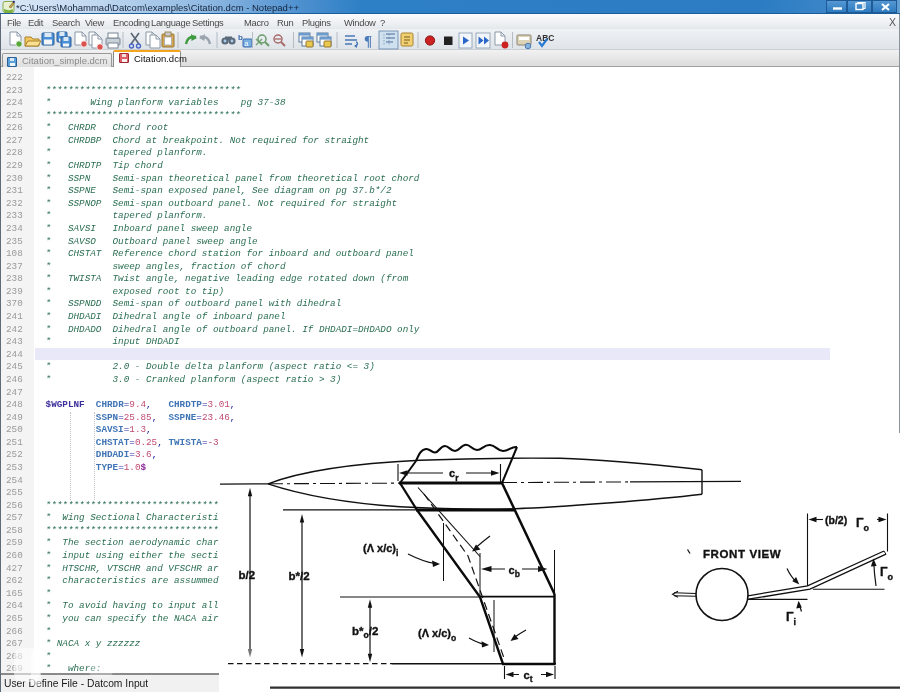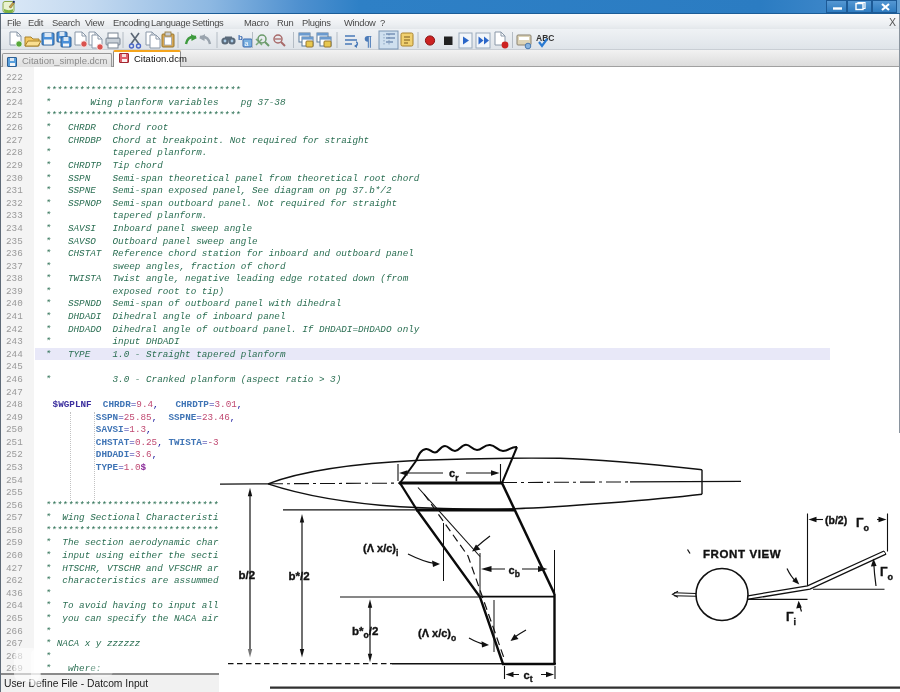--- a/index.html
+++ b/index.html
@@ -14,21 +14,21 @@
 .tab1 { position:absolute; left:2px; top:3px; width:110px; height:22px; background:linear-gradient(#efefef,#d5d5d5); border:1px solid #989898; border-bottom:none; border-radius:2px 2px 0 0; }
 .tab1 span { position:absolute; left:19px; top:1px; font-size:9.5px; color:#8a8a8a; }
 .tab2 { position:absolute; left:113px; top:0px; width:68px; height:17px; background:#fff; border:1px solid #8a8a8a; border-bottom:none; border-radius:2px 2px 0 0; border-top:2px solid #f5a51d; z-index:3; }
 .tab2 span { position:absolute; left:20px; top:1px; font-size:9.5px; color:#111; }
 .fico { position:absolute; left:4px; top:3px; width:10px; height:10px; border-radius:1px; }
 #editor { position:absolute; left:0; top:67px; width:830px; height:606px; background:#fff; overflow:hidden; }
 #margin { position:absolute; left:1px; top:0; width:33px; height:606px; background:#f4f4f4; }
 .num { position:absolute; left:6px; width:20px; text-align:left; font:9.3px/12.58px "Liberation Mono",monospace; color:#9a9a9a; }
 .cl { position:absolute; left:40px; white-space:pre; font:9.3px/12.58px "Liberation Mono",monospace; color:#111; }
 .c { color:#2a6e52; font-style:italic; }
-.w { color:#3c2f9e; font-weight:bold;margin-left:7px; }
+.w { color:#3c2f9e; font-weight:bold; }
 .v { color:#3f74b5;font-weight:bold; }
 .e { color:#1b1b9e; }
 .n { color:#c04a72;font-family:Liberation Mono, monospace; }
 .d { color:#8a2a9a; font-weight:bold; }
 #caretline { position:absolute; left:35px; top:280.86px; width:849px; height:12.58px; background:#e8e8f8; }
 .ig { position:absolute; width:0; border-left:1px dotted #c2c2c2; }
 #vscroll { position:absolute; left:886px; top:0px; width:13px; height:606px; background:#f2f3f5; border-left:1px solid #e2e2e2; }
 #vthumb { position:absolute; left:0.5px; top:125px; width:11px; height:28px; background:linear-gradient(#f6f6f6,#eaeaea); border:1px solid #b0b0b8; border-radius:2px; }
 #statusborder { position:absolute; left:0; top:673px; width:900px; height:2px; background:#8a8a8a; }
 #status { position:absolute; left:0; top:675px; width:900px; height:17px; background:#f1f1f1; }
@@ -40,20 +40,21 @@
 </style></head>
 <body>
 <div id="win">
 <div id="title"></div>
 <svg width="14" height="14" style="position:absolute;left:2px;top:0px;z-index:5">
  <rect x="1" y="1.5" width="11" height="11" rx="2" fill="#e9f2d0" stroke="#8aa84a" stroke-width="1"></rect>
  <path d="M2,9 c3,1.5 7,1.5 9,0 l0,2.5 c-3,1.5 -6,1.5 -9,0 z" fill="#7ab33e"></path>
  <path d="M7,7 L11.5,1.5 L12.5,3 L9,8 z" fill="#caa24a" stroke="#6a5a2a" stroke-width="0.5"></path>
  <circle cx="11.8" cy="1.8" r="1.1" fill="#1a2a6a"></circle>
 </svg>
+<div id="ttext">*C:\Users\Mohammad\Datcom\examples\Citation.dcm - Notepad++</div>
 <div class="btn" style="left:826px;width:21px">
       <svg width="21" height="13">
         <path d="M6,7.5 H15" stroke="#fff" stroke-width="2.4"></path>
       </svg>
     </div>
 <div class="btn" style="left:847px;width:25px">
       <svg width="25" height="13">
         <rect x="8" y="2.5" width="7" height="6" fill="none" stroke="#fff" stroke-width="1.4"></rect>
         <path d="M10,2.5 v-1 h7 v6 h-2" fill="none" stroke="#fff" stroke-width="1.2"></path>
       </svg>
@@ -203,25 +204,25 @@
       <div class="num" style="top:55.32px">226</div>
       <div class="num" style="top:67.90px">227</div>
       <div class="num" style="top:80.48px">228</div>
       <div class="num" style="top:93.06px">229</div>
       <div class="num" style="top:105.64px">230</div>
       <div class="num" style="top:118.22px">231</div>
       <div class="num" style="top:130.80px">232</div>
       <div class="num" style="top:143.38px">233</div>
       <div class="num" style="top:155.96px">234</div>
       <div class="num" style="top:168.54px">235</div>
-      <div class="num" style="top:181.12px">236</div>
+      <div class="num" style="top:181.12px">108</div>
       <div class="num" style="top:193.70px">237</div>
       <div class="num" style="top:206.28px">238</div>
       <div class="num" style="top:218.86px">239</div>
-      <div class="num" style="top:231.44px">240</div>
+      <div class="num" style="top:231.44px">370</div>
       <div class="num" style="top:244.02px">241</div>
       <div class="num" style="top:256.60px">242</div>
       <div class="num" style="top:269.18px">243</div>
       <div class="num" style="top:281.76px">244</div>
       <div class="num" style="top:294.34px">245</div>
       <div class="num" style="top:306.92px">246</div>
       <div class="num" style="top:319.50px">247</div>
       <div class="num" style="top:332.08px">248</div>
       <div class="num" style="top:344.66px">249</div>
       <div class="num" style="top:357.24px">250</div>
@@ -230,21 +231,21 @@
       <div class="num" style="top:394.98px">253</div>
       <div class="num" style="top:407.56px">254</div>
       <div class="num" style="top:420.14px">255</div>
       <div class="num" style="top:432.72px">256</div>
       <div class="num" style="top:445.30px">257</div>
       <div class="num" style="top:457.88px">258</div>
       <div class="num" style="top:470.46px">259</div>
       <div class="num" style="top:483.04px">260</div>
       <div class="num" style="top:495.62px">427</div>
       <div class="num" style="top:508.20px">262</div>
-      <div class="num" style="top:520.78px">436</div>
+      <div class="num" style="top:520.78px">165</div>
       <div class="num" style="top:533.36px">264</div>
       <div class="num" style="top:545.94px">265</div>
       <div class="num" style="top:558.52px">266</div>
       <div class="num" style="top:571.10px">267</div>
       <div class="num" style="top:583.68px">268</div>
       <div class="num" style="top:596.26px">269</div>
 <div class="cl" style="top:17.58px"><span class="c"> ***********************************</span></div>
       <div class="cl" style="top:30.16px"><span class="c"> *       Wing planform variables    pg 37-38</span></div>
       <div class="cl" style="top:42.74px"><span class="c"> ***********************************</span></div>
       <div class="cl" style="top:55.32px"><span class="c"> *   CHRDR   Chord root</span></div>
@@ -258,21 +259,21 @@
       <div class="cl" style="top:155.96px"><span class="c"> *   SAVSI   Inboard panel sweep angle</span></div>
       <div class="cl" style="top:168.54px"><span class="c"> *   SAVSO   Outboard panel sweep angle</span></div>
       <div class="cl" style="top:181.12px"><span class="c"> *   CHSTAT  Reference chord station for inboard and outboard panel</span></div>
       <div class="cl" style="top:193.70px"><span class="c"> *           sweep angles, fraction of chord</span></div>
       <div class="cl" style="top:206.28px"><span class="c"> *   TWISTA  Twist angle, negative leading edge rotated down (from</span></div>
       <div class="cl" style="top:218.86px"><span class="c"> *           exposed root to tip)</span></div>
       <div class="cl" style="top:231.44px"><span class="c"> *   SSPNDD  Semi-span of outboard panel with dihedral</span></div>
       <div class="cl" style="top:256.60px"><span class="c"> *   DHDADO  Dihedral angle of outboard panel. If DHDADI=DHDADO only</span></div>
       <div class="cl" style="top:244.02px"><span class="c"> *   DHDADI  Dihedral angle of inboard panel</span></div>
       <div class="cl" style="top:269.18px"><span class="c"> *           input DHDADI</span></div>
-      <div class="cl" style="top:281.76px"><span class="c"> *   TYPE    1.0 - Straight tapered planform</span></div>
+      <div class="cl" style="top:294.34px"><span class="c"> *           2.0 - Double delta planform (aspect ratio &lt;= 3)</span></div>
       <div class="cl" style="top:306.92px"><span class="c"> *           3.0 - Cranked planform (aspect ratio &gt; 3)</span></div>
       <div class="cl" style="top:332.08px"> <span class="w">$WGPLNF</span>  <span class="v">CHRDR</span><span class="e">=</span><span class="n">9.4</span><span class="e">,</span>   <span class="v">CHRDTP</span><span class="e">=</span><span class="n">3.01</span><span class="e">,</span></div>
       <div class="cl" style="top:344.66px">          <span class="v">SSPN</span><span class="e">=</span><span class="n">25.85</span><span class="e">,</span>  <span class="v">SSPNE</span><span class="e">=</span><span class="n">23.46</span><span class="e">,</span></div>
       <div class="cl" style="top:357.24px">          <span class="v">SAVSI</span><span class="e">=</span><span class="n">1.3</span><span class="e">,</span></div>
       <div class="cl" style="top:369.82px">          <span class="v">CHSTAT</span><span class="e">=</span><span class="n">0.25</span><span class="e">,</span> <span class="v">TWISTA</span><span class="e">=</span><span class="n">-3.0</span><span class="e">,</span></div>
       <div class="cl" style="top:382.40px">          <span class="v">DHDADI</span><span class="e">=</span><span class="n">3.6</span><span class="e">,</span></div>
       <div class="cl" style="top:394.98px">          <span class="v">TYPE</span><span class="e">=</span><span class="n">1.0</span><span class="d">$</span></div>
       <div class="cl" style="top:432.72px"><span class="c"> ***********************************</span></div>
       <div class="cl" style="top:445.30px"><span class="c"> *  Wing Sectional Characteristics   pg 39-40</span></div>
       <div class="cl" style="top:457.88px"><span class="c"> ***********************************</span></div>

